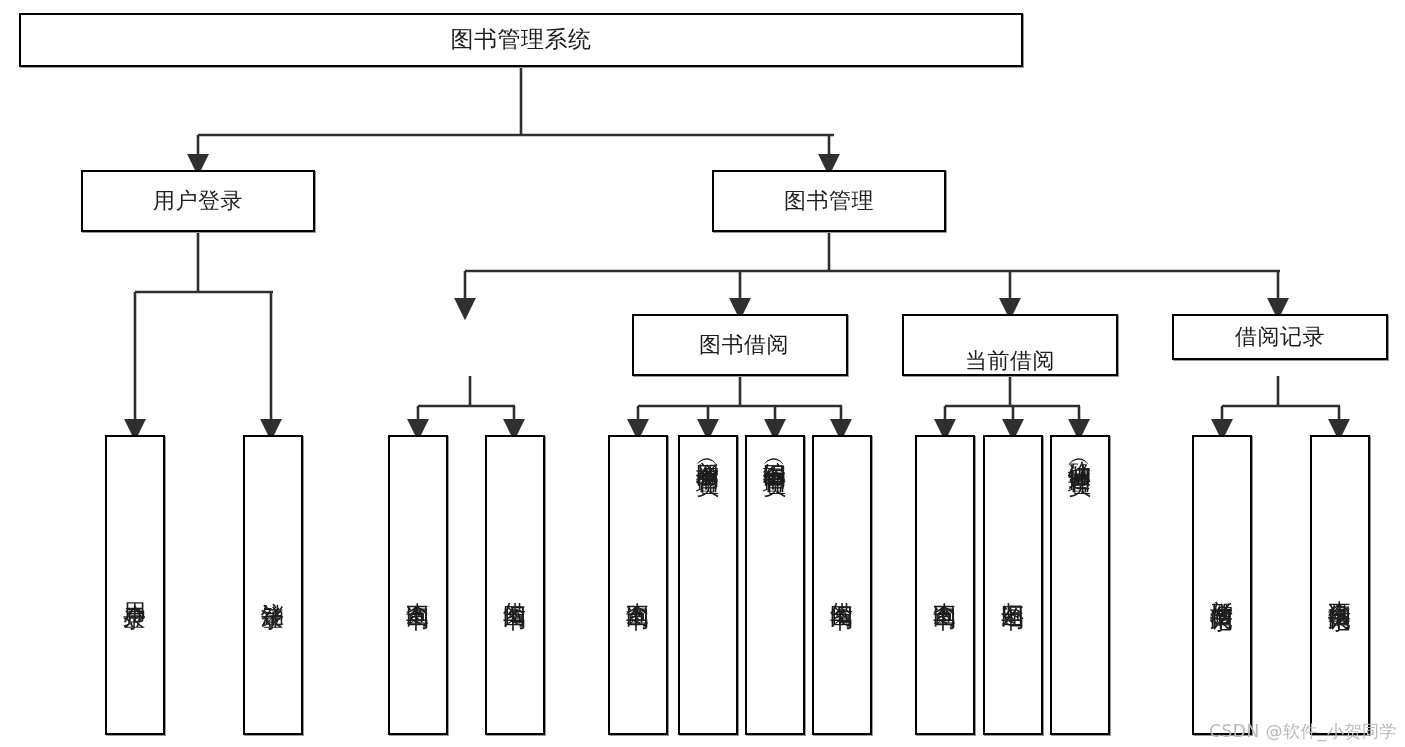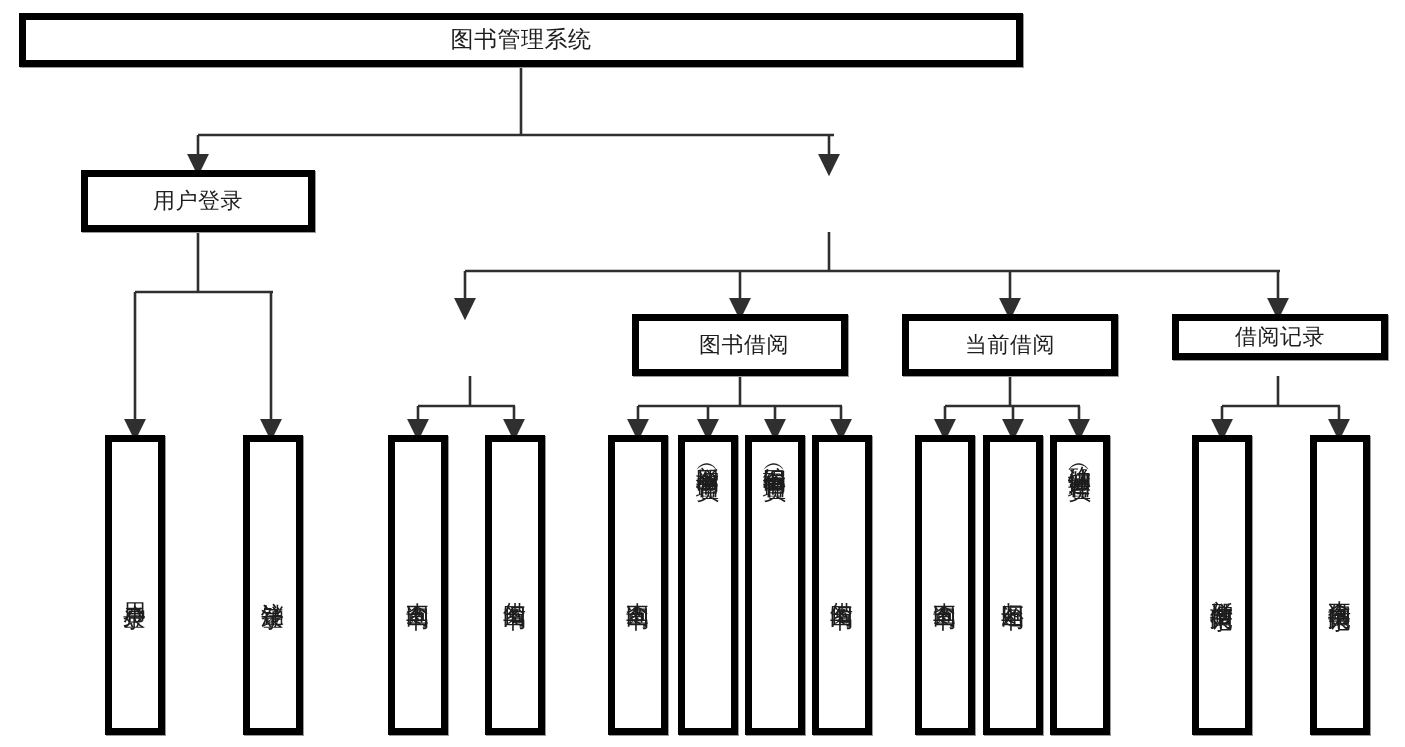--- a/index.html
+++ b/index.html
@@ -22,21 +22,21 @@
     left: 0;
     top: 0;
     width: 1405px;
     height: 747px;
     pointer-events: none;
   }
   .node {
     position: absolute;
     box-sizing: border-box;
     background: #ffffff;
-    border: 7px solid #000000;
+    border: 2px solid #000000;
     box-shadow: 1px 1px 0 0 #9a9a9a;
     display: flex;
     align-items: center;
     justify-content: center;
     color: #1d1d1d;
   }
   .node-label {
     display: block;
     text-align: center;
     line-height: 1.18;
@@ -130,25 +130,28 @@
     </g>
   </svg>
 
   <div class="node level-root" style="left:19px; top:13px; width:1004px; height:54px;">
     <span class="node-label">图书管理系统</span>
   </div>
 
   <div class="node level-1" style="left:81px; top:170px; width:234px; height:62px;">
     <span class="node-label">用户登录</span>
   </div>
+  <div class="node level-1" style="left:712px; top:170px; width:234px; height:62px;">
+    <span class="node-label">图书管理</span>
+  </div>
 
   <div class="node level-2" style="left:632px; top:314px; width:216px; height:62px;padding-left:8px;">
     <span class="node-label">图书借阅</span>
   </div>
-  <div class="node level-2" style="left:902px; top:314px; width:216px; height:62px;">
+  <div class="node level-2" style="left:902px; top:314px; width:216px; height:62px;align-items:flex-end;">
     <span class="node-label">当前借阅</span>
   </div>
   <div class="node level-2" style="left:1172px; top:314px; width:216px; height:46px;">
     <span class="node-label">借阅记录</span>
   </div>
 
   <div class="node level-leaf leaf-center" style="left:105px; top:435px; width:60px; height:300px;">
     <span class="node-label">用户登录</span>
   </div>
   <div class="node level-leaf leaf-center" style="left:243px; top:435px; width:60px; height:300px;">
@@ -185,14 +188,15 @@
     <span class="node-label">确认归还（管理员）</span>
   </div>
 
   <div class="node level-leaf leaf-center" style="left:1192px; top:435px; width:60px; height:300px;">
     <span class="node-label">新增借阅记录</span>
   </div>
   <div class="node level-leaf leaf-center" style="left:1310px; top:435px; width:60px; height:300px;">
     <span class="node-label">查询借阅记录</span>
   </div>
 
+  <div id="watermark">CSDN @软件_小贺同学</div>
 
 </div>
 
 </body></html>

